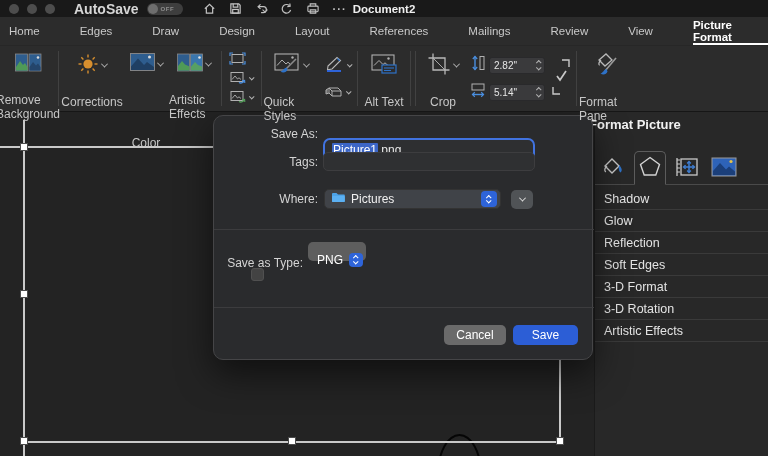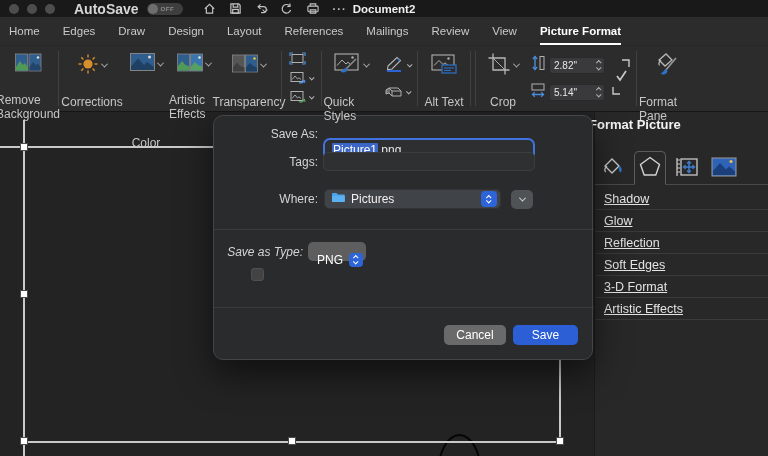--- a/index.html
+++ b/index.html
@@ -14,21 +14,21 @@
   .toggle { margin-left:8px; width:36px; height:12px; border-radius:7px; background:#3e3e3e; display:flex; align-items:center; }
   .knob { width:10px; height:10px; border-radius:50%; background:#6e6e6e; margin-left:1px; }
   .toggle-state { font-size:6px; color:#8f8f8f; font-weight:bold; margin-left:3px; letter-spacing:.5px; }
   .tb-icons { display:flex; align-items:center; gap:13px; margin-left:20px; }
   .tb-icons svg { display:block; }
   .ellipsis { color:#c3c3c3; font-size:11px; letter-spacing:1px; font-weight:bold; }
   .doc-title { position:absolute; left:0; right:0; text-align:center; font-size:11.5px; font-weight:bold; color:#f0f0f0; pointer-events:none; }
   .chev-mini { width:4px; height:4px; border-right:1.2px solid #bdbdbd; border-bottom:1.2px solid #bdbdbd; transform:rotate(45deg); margin-left:-6px; margin-top:3px; }
 
   
-  .tabrow { position:absolute; top:17px; left:0; width:768px; height:28px; background:#2c2c2c; display:flex; align-items:stretch; gap:23px; padding-left:9px; z-index:19; }
+  .tabrow { position:absolute; top:17px; left:0; width:768px; height:28px; background:#2c2c2c; display:flex; align-items:stretch; gap:40px; padding-left:9px; z-index:19; }
   .tab { display:flex; align-items:center; font-size:11.5px; color:#c9c9c9; border-bottom:2px solid transparent; padding-top:1px; cursor:default; }
   .tab.active { color:#ffffff; font-weight:bold; border-bottom-color:#ffffff; }
 
   
   .ribbon { position:absolute; top:45px; left:0; width:768px; height:67px; background:#2c2c2c; border-top:1px solid #272727; border-bottom:1px solid #161616; display:flex; align-items:stretch; z-index:18; }
   .vsep { width:1px; background:#414141; margin:5px 2px; }
   .rbtn { display:flex; flex-direction:column; align-items:center; padding-top:7px; }
   .icon-row { height:25px; display:flex; align-items:center; gap:3px; }
   .lbl { font-size:12px; line-height:1.2; text-align:left; color:#c6c6c6; margin-top:17px; white-space:pre-line; }
   .caret { width:5px; height:5px; border-right:1.3px solid #b2b2b2; border-bottom:1.3px solid #b2b2b2; display:inline-block; }
@@ -73,21 +73,21 @@
   .btn-cancel { left:230px; top:209px; width:62px; background:#6a6a6a; }
   .btn-save { left:299px; top:209px; width:65px; background:#2c5ed6; }
 
   
   .panel { position:absolute; top:112px; left:594px; width:174px; height:344px; background:#282828; border-left:1px solid #1b1b1b; z-index:5; }
   .panel-title { margin:5px 0 0 -6px; font-size:13px; font-weight:bold; color:#f2f2f2; }
   .ptabs { position:absolute; top:36px; left:0; width:174px; height:37px; display:flex; align-items:flex-end; gap:5px; padding-left:2px; border-bottom:1px solid #4a4a4a; }
   .ptab { width:32px; height:30px; display:flex; align-items:center; justify-content:center; }
   .ptab.selected { border:1px solid #5c5c5c; border-bottom:1px solid #282828; border-radius:5px 5px 0 0; height:34px; margin-bottom:-1px; background:#282828; }
   .plist { position:absolute; top:76px; left:0; width:174px; }
-  .prow { height:22px; line-height:22px; padding-left:9px; font-size:12.5px; color:#e4e4e4; border-bottom:1px solid #3a3a3a;text-decoration:underline; }
+  .prow { height:22px; line-height:22px; padding-left:9px; font-size:12.5px; color:#e4e4e4; border-bottom:1px solid #3a3a3a; }
 </style>
 </head>
 <body>
 
 <div class="titlebar">
   <div class="lights">
     <div class="light"></div>
     <div class="light"></div>
     <div class="light"></div>
   </div>
@@ -204,33 +204,20 @@
             <path d="M1 13 L5 8 L8 11.5 L12.5 13.5 V17.5 H1 Z" fill="#4f9a57"></path>
             <rect x="13.5" y="1" width="12" height="17" fill="#3a76ad" stroke="#888" stroke-width="0.8"></rect>
             <path d="M14 13.5 L18 9 L21 12 L25 13.5 V17.5 H14 Z" fill="#57a063"></path>
             <circle cx="22.5" cy="4.5" r="1.3" fill="#e6e6e6"></circle>
           </svg></span>
         <span class="caret down"></span>
       </div>
     <div class="lbl">Artistic Effects</div>
   </div>
 
-  <div class="rbtn" style="width:60px;">
-    <div class="icon-row">
-        <span><svg width="26" height="19" viewBox="0 0 26 19">
-            <rect x="0.5" y="1" width="12" height="17" fill="#565656" stroke="#888" stroke-width="0.8"></rect>
-            <path d="M1 13.5 L5 8.5 L8 12 L12.5 13.5 V17.5 H1 Z" fill="#3f3f3f"></path>
-            <rect x="13.5" y="1" width="12" height="17" fill="#2e5d8e" stroke="#888" stroke-width="0.8"></rect>
-            <path d="M14 13.5 L18 9 L21 12 L25 13.5 V17.5 H14 Z" fill="#1f3f63"></path>
-            <circle cx="22.5" cy="4.5" r="1.3" fill="#e6c34a"></circle>
-          </svg></span>
-        <span class="caret down"></span>
-      </div>
-    <div class="lbl">Transparency</div>
-  </div>
 
   <div class="vsep"></div>
 
   <div class="stack">
     <div class="stack-row">
         <span><svg width="17" height="13" viewBox="0 0 17 13" fill="none">
             <rect x="3" y="2.5" width="11" height="8" stroke="#b0b0b0" stroke-width="1"></rect>
             <g stroke="#4a8fe0" stroke-width="1.2">
               <path d="M1 4 V1 H4"></path>
               <path d="M13 1 H16 V4"></path>
@@ -439,20 +426,21 @@
             <circle cx="20" cy="4.5" r="1.6" fill="#e6c34a"></circle>
           </svg></span>
       </div>
   </div>
   <div class="plist">
     <div class="prow">Shadow</div>
     <div class="prow">Glow</div>
     <div class="prow">Reflection</div>
     <div class="prow">Soft Edges</div>
     <div class="prow">3-D Format</div>
+    <div class="prow">3-D Rotation</div>
     <div class="prow">Artistic Effects</div>
   </div>
 </div>
 
 <div class="dialog">
   <div class="dlabel" style="top:11px;">Save As:</div>
   <div class="filename-field">
     <span class="fn-sel">Picture1</span>
       <span class="fn-ext">.png</span>
   </div>
@@ -471,21 +459,21 @@
         <span class="caret up s w"></span>
         <span class="caret down s w"></span>
       </span>
   </div>
   <div class="dd-extra">
       <span class="caret down" style="border-color:#e0e0e0;"></span>
     </div>
 
   <div class="hsep" style="top:113px;"></div>
 
-  <div class="dlabel" style="top:129px; width:89px;font-style:italic;">Save as Type:</div>
+  <div class="dlabel" style="top:140px; width:89px;">Save as Type:</div>
   <div class="png-pill">
     <span>PNG</span>
     <span class="blue-stepper">
         <span class="caret up s w"></span>
         <span class="caret down s w"></span>
       </span>
   </div>
 
   <div class="dchk"></div>
 

